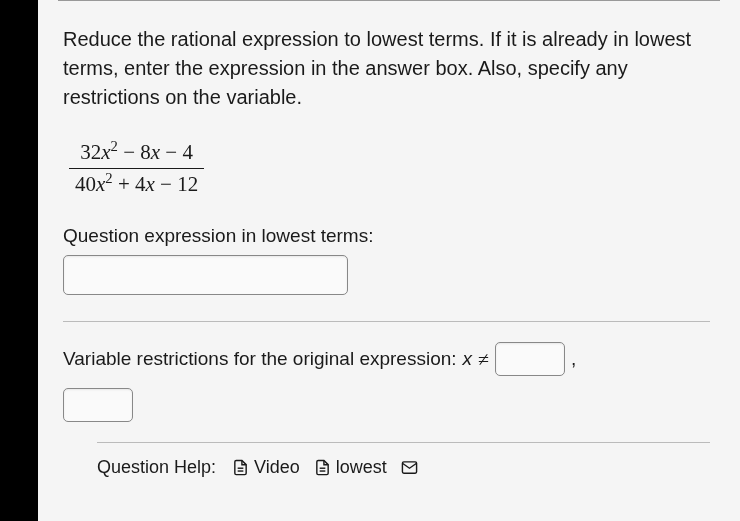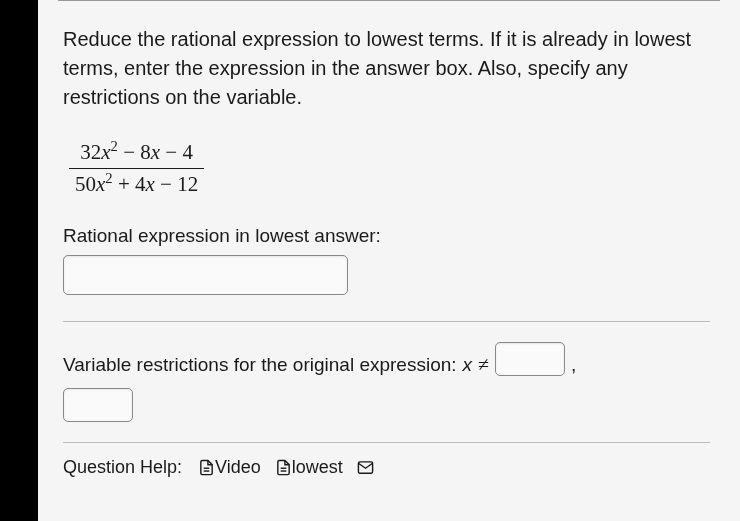--- a/index.html
+++ b/index.html
@@ -84,21 +84,21 @@
     }
     .hr-line {
       border: none;
       border-top: 1px solid #bbb;
       margin: 0 0 20px 0;
     }
     .restrictions-line {
       font-size: 19px;
       color: #1a1a1a;
       display: flex;
-      align-items: flex-end;
+      align-items: center;
       gap: 6px;
       margin-bottom: 12px;
       flex-wrap: nowrap;
     }
     .small-input {
       width: 70px;
       height: 34px;
       border: 1.5px solid #888;
       border-radius: 5px;
       background: #fafafa;
@@ -117,29 +117,31 @@
       margin-bottom: 20px;
     }
     .help-row {
       font-size: 18px;
       color: #1a1a1a;
       display: flex;
       align-items: center;
       gap: 14px;
       border-top: 1px solid #bbb;
       padding-top: 14px;
+      margin-left: 34px;
     }
     .help-label {
       margin-right: 2px;
     }
     .help-link {
       color: #1a1a1a;
       text-decoration: none;
       display: inline-flex;
       align-items: center;
+      gap: 5px;
       cursor: pointer;
     }
     .icon {
       display: inline-flex;
       width: 17px;
       height: 17px;
     }
     .icon svg {
       width: 100%;
       height: 100%;
@@ -151,27 +153,27 @@
 <div class="page">
 
   <p class="instructions">Reduce the rational expression to lowest terms. If it is already in lowest terms, enter the expression in the answer box. Also, specify any restrictions on the variable.</p>
 
   <div class="fraction-wrap">
     <div class="fraction">
       <div class="numerator">
         <span>32</span><span class="math-var">x</span><sup>2</sup> − <span>8</span><span class="math-var">x</span> − <span>4</span>
       </div>
       <div class="denominator">
-        <span>50</span><span class="math-var">x</span><sup>2</sup> + <span>4</span><span class="math-var">x</span> − <span>12</span>
+        <span>40</span><span class="math-var">x</span><sup>2</sup> + <span>4</span><span class="math-var">x</span> − <span>12</span>
       </div>
     </div>
   </div>
 
   <div class="section">
-    <div class="label">Rational expression in lowest answer:</div>
+    <div class="label">Question expression in lowest terms:</div>
     <input type="text" class="answer-input" value="" style="">
   </div>
 
   <hr class="hr-line">
 
   <div class="restrictions-line">
     <span>Variable restrictions for the original expression:</span>
     <span class="math-var">x</span>
     <span class="neq">≠</span>
     <input type="text" class="small-input" value="" style="">

